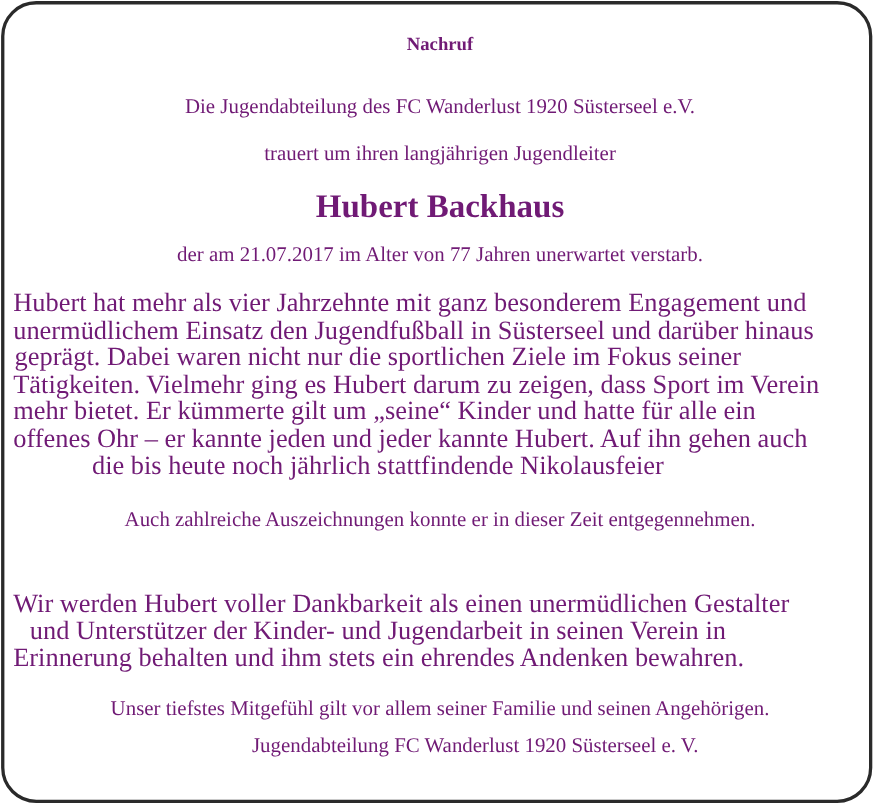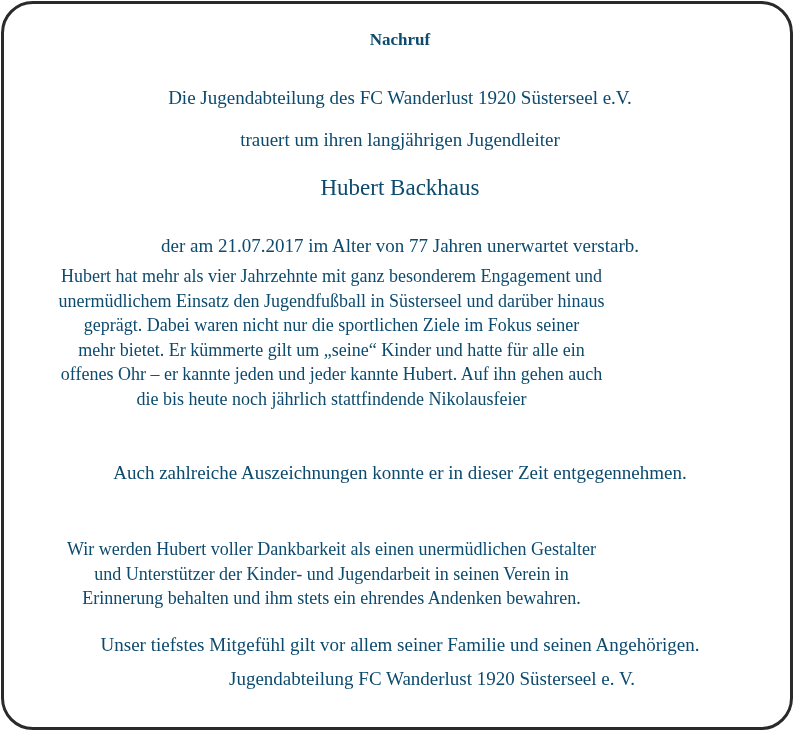--- a/index.html
+++ b/index.html
@@ -4,44 +4,45 @@
 <style>
   html, body { margin:0; padding:0; background:#ffffff; }
   body { width:800px; height:736px; position:relative; overflow:hidden; }
   .frame {
     position:absolute; left:1px; top:1px; width:792px; height:729px;
     border:3px solid #2a2a2a; border-radius:32px; background:#fff;
     box-sizing:border-box;
   }
   .doc {
     position:absolute; left:0; top:0; width:800px; height:736px;
-    font-family:"Liberation Serif", serif; color:#0c4a6e; text-align:center;
+    font-family:"Liberation Serif", serif; color:#701a75; text-align:center;
   }
   .line { position:absolute; left:0; width:800px; white-space:nowrap; font-size:19px; line-height:24px; }
   .heading { font-weight:bold; font-size:17px; }
-  .name { font-weight:normal; font-size:23px; line-height:32px; }
+  .name { font-weight:bold; font-size:30px; line-height:32px; }
   .para .pl { display:block; white-space:nowrap; }
-  .para { position:absolute; left:0; width:663px; font-size:18px; line-height:24.6px; }
+  .para { position:absolute; left:12px; width:663px; font-size:24px; line-height:24.6px; }
 </style>
 </head>
 <body>
 
 <div class="frame"></div>
 
 <div class="doc">
   <div class="line heading" style="top:28px;">Nachruf</div>
   <div class="line" style="top:86px;">Die Jugendabteilung des FC Wanderlust 1920 Süsterseel e.V.</div>
   <div class="line" style="top:128px;">trauert um ihren langjährigen Jugendleiter</div>
   <div class="line name" style="top:172px;">Hubert Backhaus</div>
-  <div class="line" style="top:220px;margin-top:14px;">der am 21.07.2017 im Alter von 77 Jahren unerwartet verstarb.</div>
+  <div class="line" style="top:220px;">der am 21.07.2017 im Alter von 77 Jahren unerwartet verstarb.</div>
 
   <div class="para" style="top:264px;">
     <span class="pl">Hubert hat mehr als vier Jahrzehnte mit ganz besonderem Engagement und</span>
     <span class="pl">unermüdlichem Einsatz den Jugendfußball in Süsterseel und darüber hinaus</span>
     <span class="pl">geprägt. Dabei waren nicht nur die sportlichen Ziele im Fokus seiner</span>
+    <span class="pl">Tätigkeiten. Vielmehr ging es Hubert darum zu zeigen, dass Sport im Verein</span>
     <span class="pl">mehr bietet. Er kümmerte gilt um „seine“ Kinder und hatte für alle ein</span>
     <span class="pl">offenes Ohr – er kannte jeden und jeder kannte Hubert. Auf ihn gehen auch</span>
     <span class="pl">die bis heute noch jährlich stattfindende Nikolausfeier</span>
   </div>
 
   <div class="line" style="top:461px;">Auch zahlreiche Auszeichnungen konnte er in dieser Zeit entgegennehmen.</div>
 
   <div class="para" style="top:537px;">
     <span class="pl">Wir werden Hubert voller Dankbarkeit als einen unermüdlichen Gestalter</span>
     <span class="pl">und Unterstützer der Kinder- und Jugendarbeit in seinen Verein in</span>

